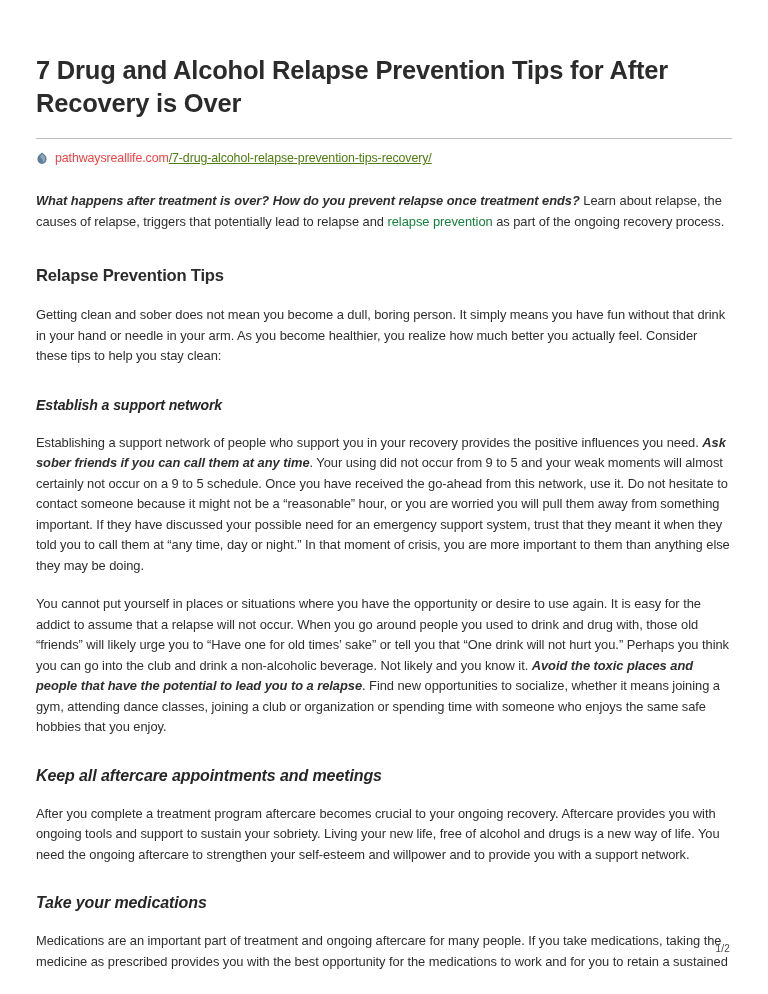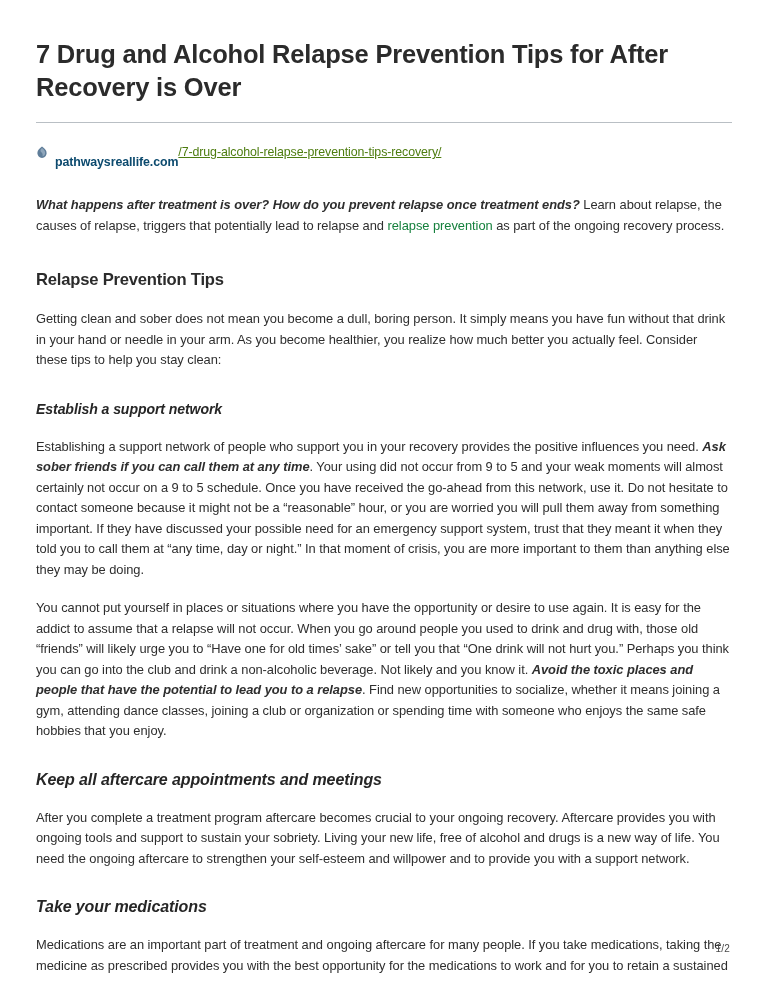--- a/index.html
+++ b/index.html
@@ -12,21 +12,21 @@
     height: 994px;
     font-family: "Liberation Sans", sans-serif;
     color: #262626;
     -webkit-font-smoothing: antialiased;
   }
   .page {
     position: relative;
     width: 768px;
     height: 976px;
     box-sizing: border-box;
-    padding: 34px 36px 0 36px;
+    padding: 50px 36px 0 36px;
     background: #fff;
     overflow: hidden;
   }
 
   
   .doc-title {
     font-size: 25.5px;
     line-height: 33px;
     font-weight: bold;
     color: #2b2b2b;
@@ -54,24 +54,23 @@
   }
   .favicon {
     width: 12px;
     height: 13px;
     margin-right: 7px;
     flex: none;
     position: relative;
     top: 0px;
   }
   .url-domain {
-    font-weight: bold;
-    color: #0c4a6e;
+    font-weight: normal;
+    color: #ef4444;
     letter-spacing: -0.1px;
-    margin-top: 20px;
   }
   .url-path {
     color: #4d7c0f;
     letter-spacing: -0.1px;
     text-decoration: underline;
   }
 
   
   p.body {
     font-size: 12.9px;

